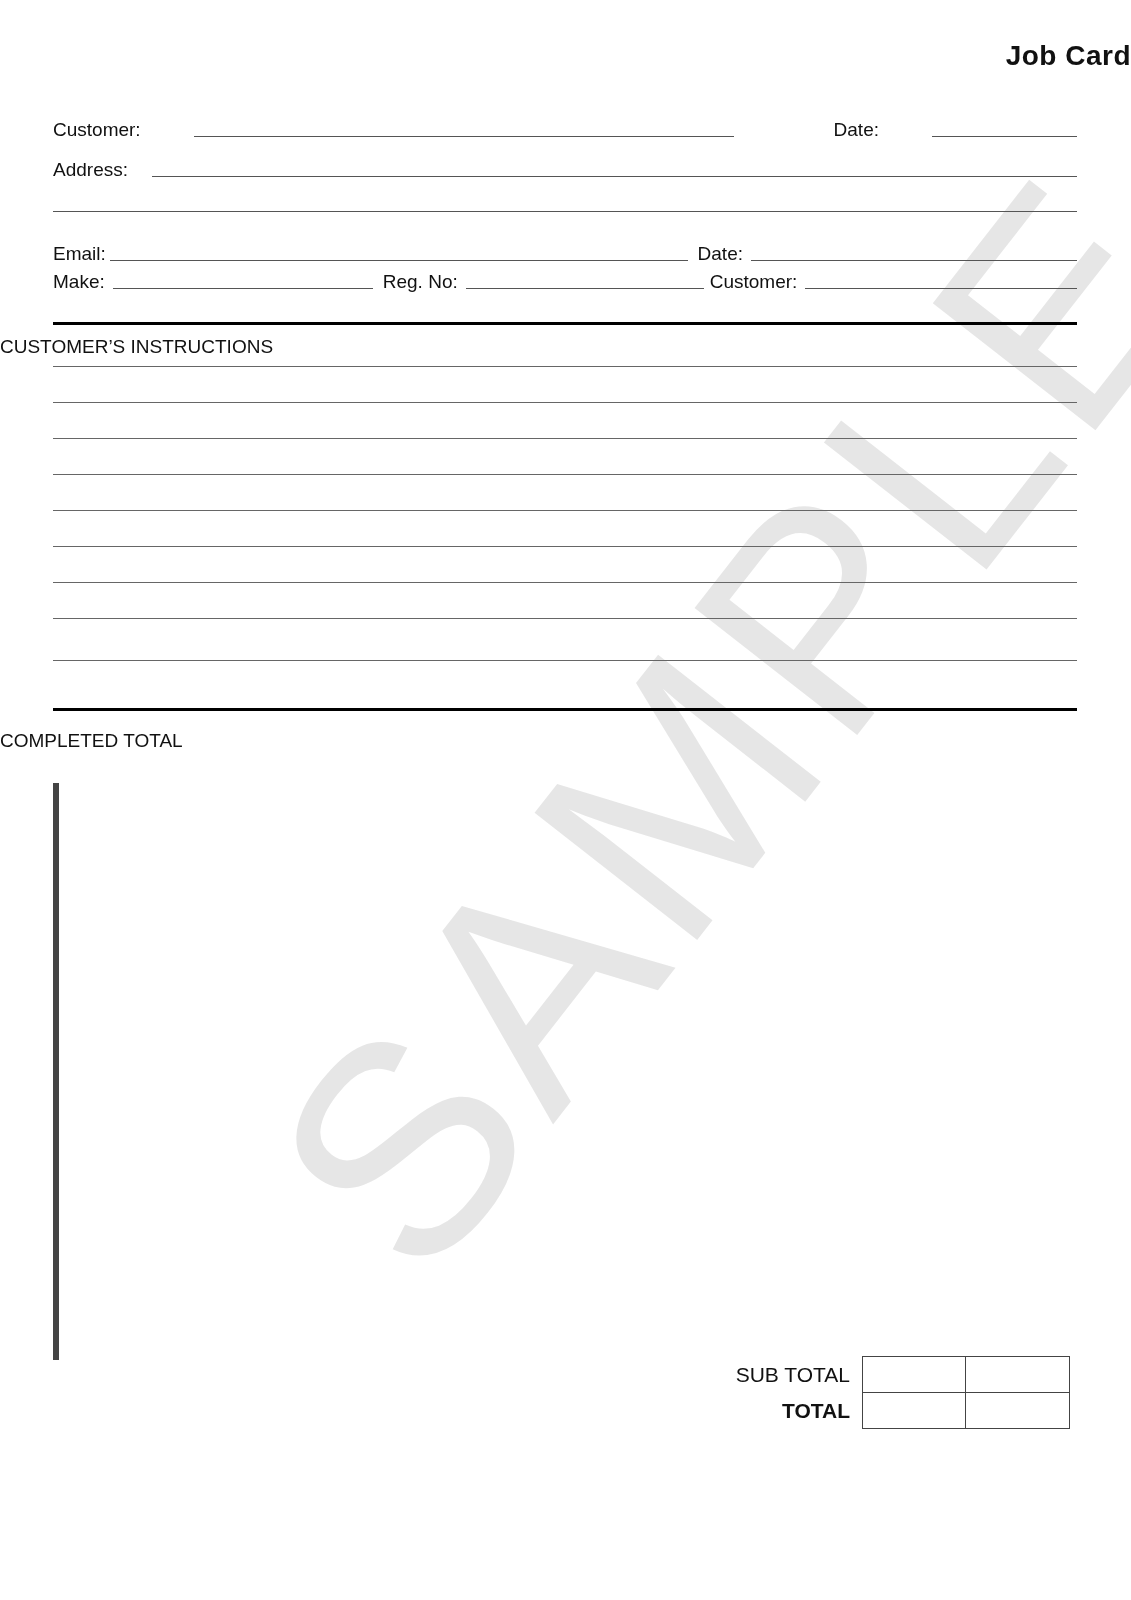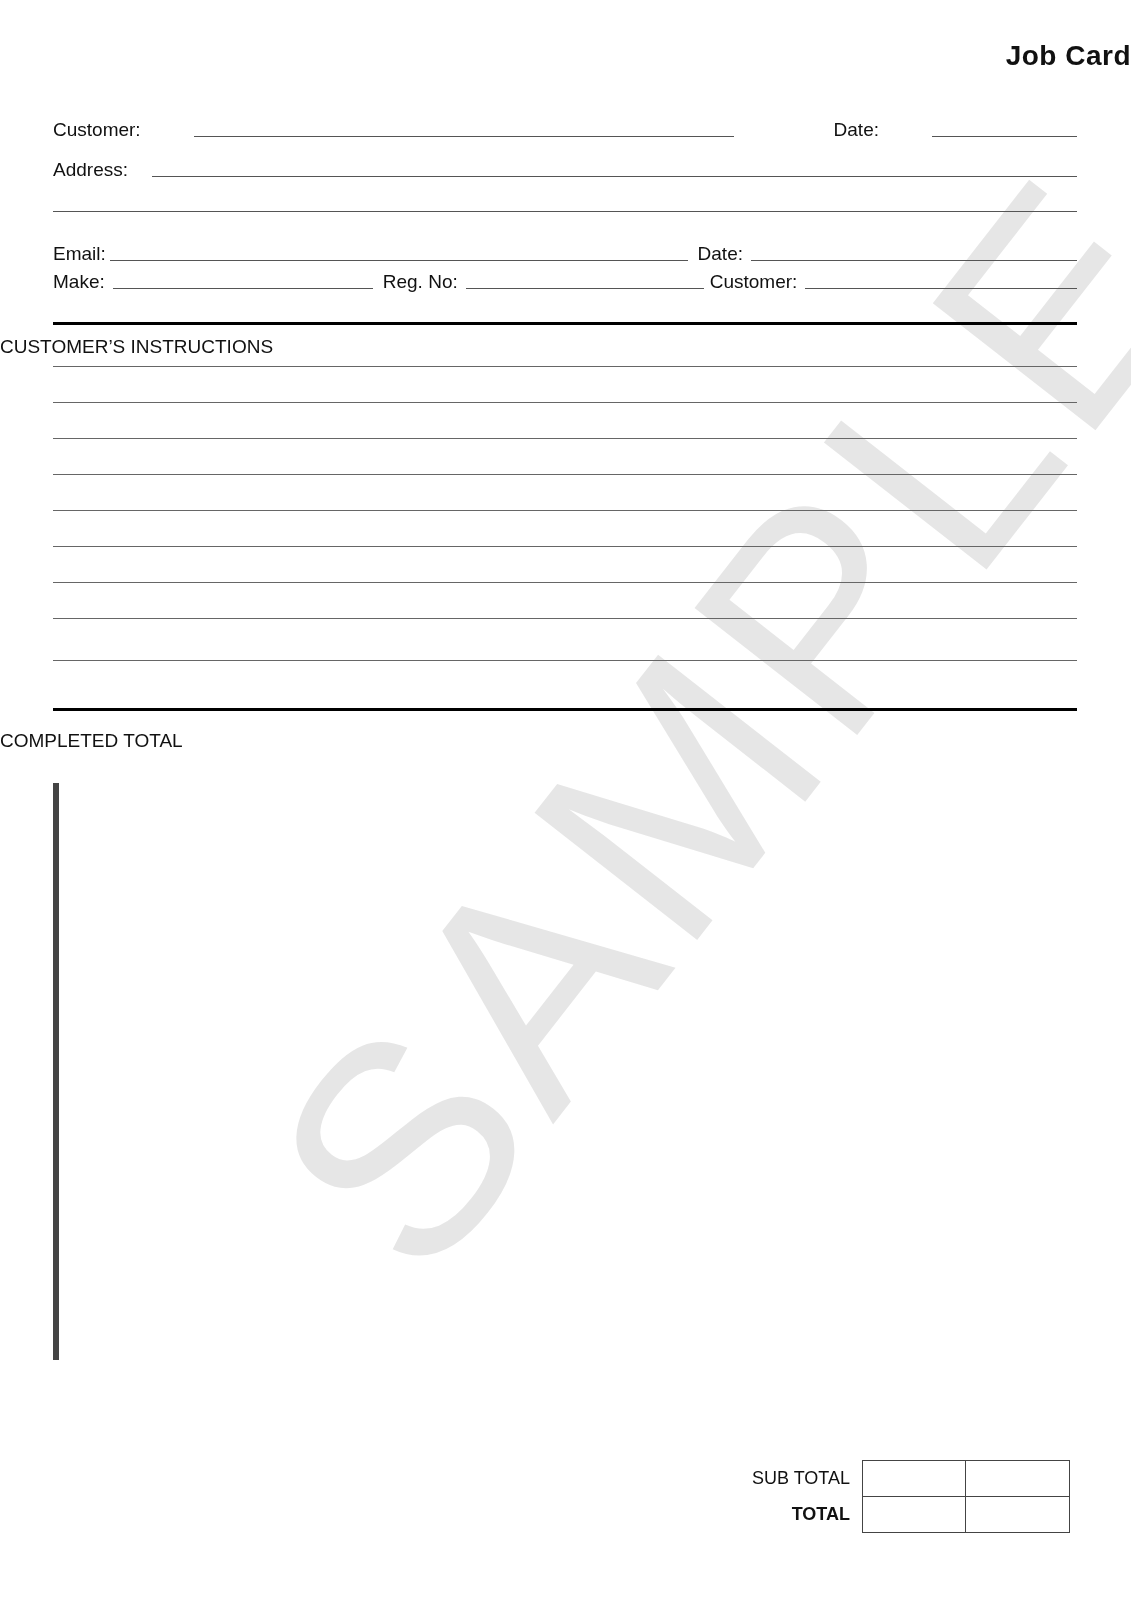--- a/index.html
+++ b/index.html
@@ -9,21 +9,21 @@
   .lbl { white-space:nowrap; padding-right:8px; line-height:20px; }
   .fill { flex:1; border-bottom:1.3px solid #555; height:0; margin-bottom:3px; }
   .gap { width:10px; }
   .hline { position:absolute; left:53px; width:1024px; border-top:1px solid #666; height:0; }
   .thick { position:absolute; left:53px; width:1024px; border-top:3px solid #000; height:0; }
   .section-title { position:absolute; left:0; width:1131px; text-align:left; font-size:19px; }
   table.items { position:absolute; left:53px; top:783px; border-collapse:collapse; font-size:19px; }
   table.items td, table.items th { border:1px solid #444; padding:0; font-weight:normal; }
   table.items th { height:56px; text-align:center; line-height:21px; }
   table.items td { height:35px; }
-  .totals { position:absolute; left:53px; top:1460px; border-collapse:collapse; font-size:18px; }
+  .totals { position:absolute; left:53px; top:1356px; border-collapse:collapse; font-size:21px; }
   .totals td { height:35px; padding:0; }
   .totals td.tl { text-align:right; padding-right:12px; width:797px; }
   .totals td.box { border:1px solid #444; }
   .watermark { position:absolute; left:130px; top:620px; font-size:300px; color:#d6d6d6; opacity:0.6; transform:rotate(-52deg); transform-origin:center; font-family:"Liberation Sans", sans-serif; letter-spacing:10px; pointer-events:none; z-index:0; width:1100px; }
 </style>
 </head>
 <body>
 
 <div class="watermark">SAMPLE</div>
 

